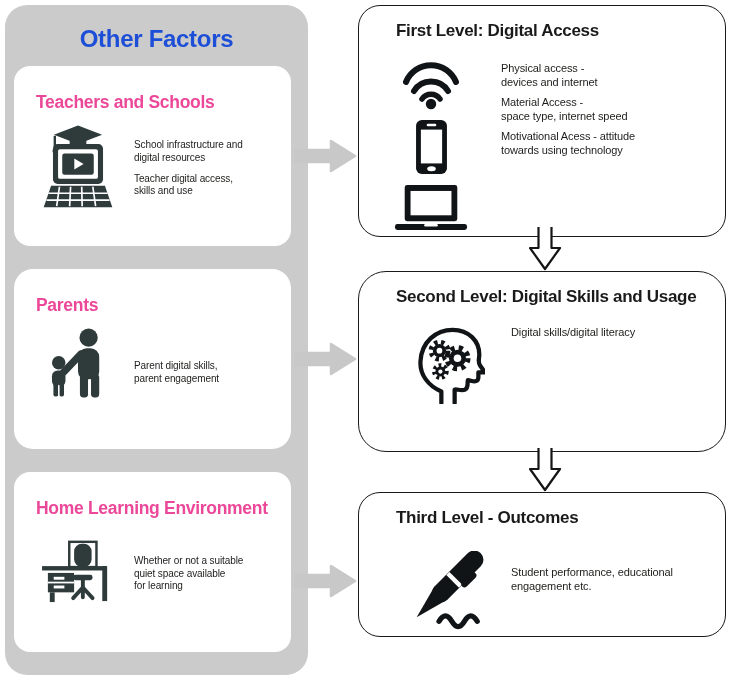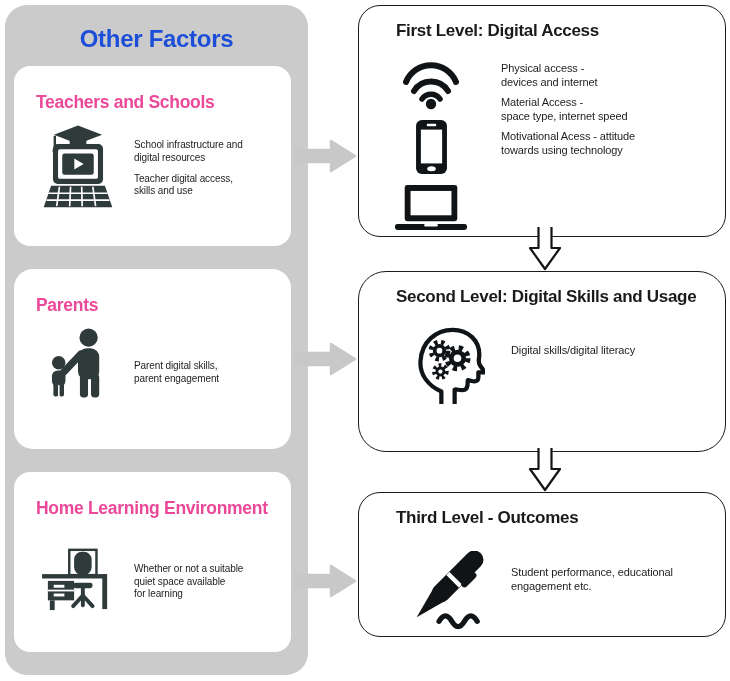--- a/index.html
+++ b/index.html
@@ -90,21 +90,21 @@
       </span>
       <div class="body-text">
         <p>Parent digital skills,
 parent engagement</p>
       </div>
     </div>
   </div>
 
   <div class="card" style="top:472px;">
     <h3 class="card-title">Home Learning Environment</h3>
-    <div class="card-row" style="top:72px;">
+    <div class="card-row" style="top:64px;">
       <span class="icn icn-box84 left-ic">
         <svg width="74" height="68" viewBox="0 0 76 70">
           <rect x="29" y="6" width="28" height="26" fill="none" stroke="currentColor" stroke-width="2.5"></rect>
           <rect x="34" y="8" width="18" height="24" rx="8" fill="currentColor"></rect>
           <rect x="1" y="31" width="66" height="4.5" fill="currentColor"></rect>
           <rect x="63" y="31" width="5" height="36" fill="currentColor"></rect>
           <rect x="7" y="38" width="27" height="20" fill="currentColor"></rect>
           <rect x="7" y="47" width="27" height="1.8" fill="#fff"></rect>
           <rect x="13" y="42" width="11" height="3" fill="#fff"></rect>
           <rect x="13" y="51" width="11" height="3" fill="#fff"></rect>
@@ -185,21 +185,21 @@
           <circle cx="30" cy="30" r="3" fill="#fff"></circle>
           <circle cx="49" cy="38" r="11" fill="none" stroke="currentColor" stroke-width="5.5" stroke-dasharray="4.4 4.4"></circle>
           <circle cx="49" cy="38" r="9" fill="currentColor"></circle>
           <circle cx="49" cy="38" r="4" fill="#fff"></circle>
           <circle cx="31" cy="52" r="6.5" fill="none" stroke="currentColor" stroke-width="4.5" stroke-dasharray="2.8 2.8"></circle>
           <circle cx="31" cy="52" r="5.2" fill="currentColor"></circle>
           <circle cx="31" cy="52" r="2.2" fill="#fff"></circle>
         </svg>
       </span>
     </div>
-    <div class="text-col" style="left:152px;top:68px;">
+    <div class="text-col" style="left:152px;top:50px;">
       <p>Digital skills/digital literacy</p>
     </div>
   </div>
 
   <svg class="down-arrow" style="top:448px;" width="36" height="44" viewBox="0 0 36 44">
     <path d="M11.5 0 V21 H3 L18 42 L33 21 H24.5 V0" fill="#fff" stroke="#151515" stroke-width="2.2" stroke-linejoin="round"></path>
   </svg>
 
   <div class="box" style="top:492px;height:145px;">
     <h2 class="box-title">Third Level - Outcomes</h2>

